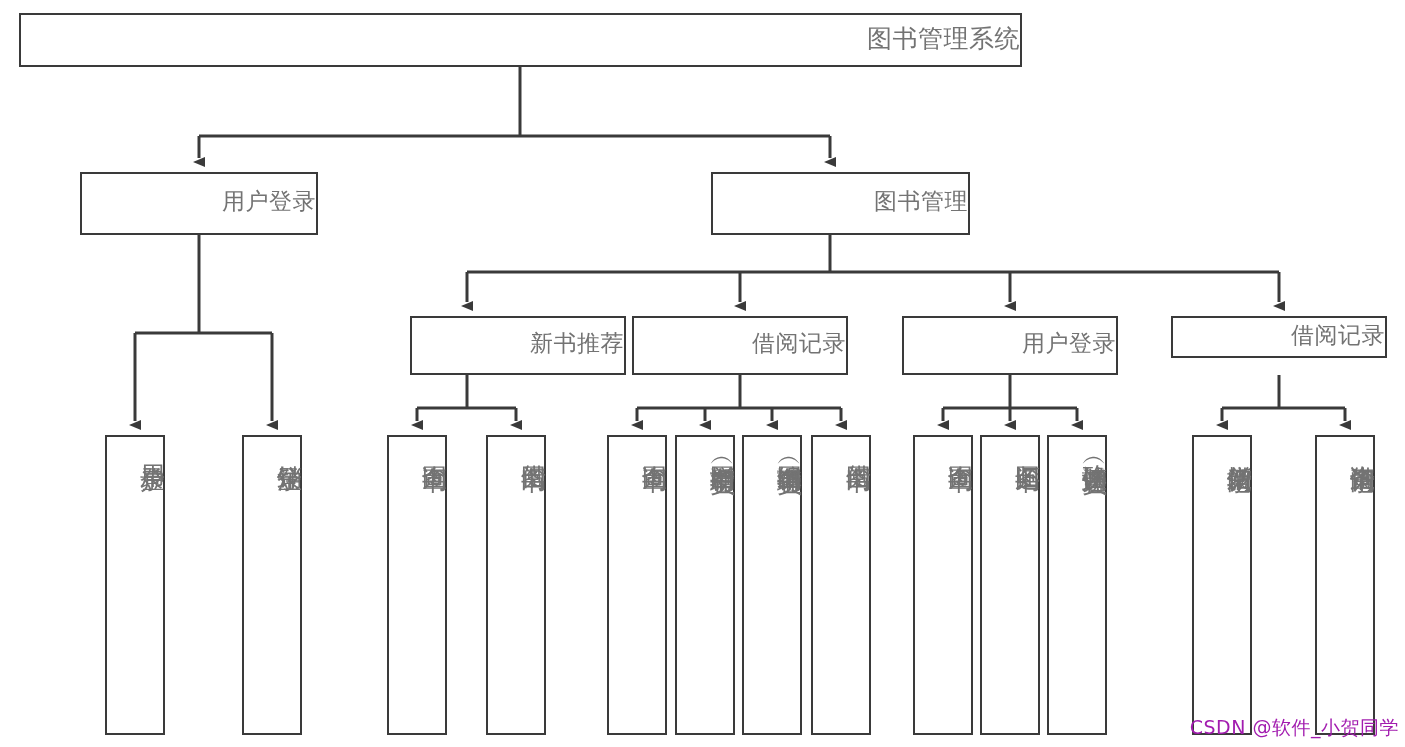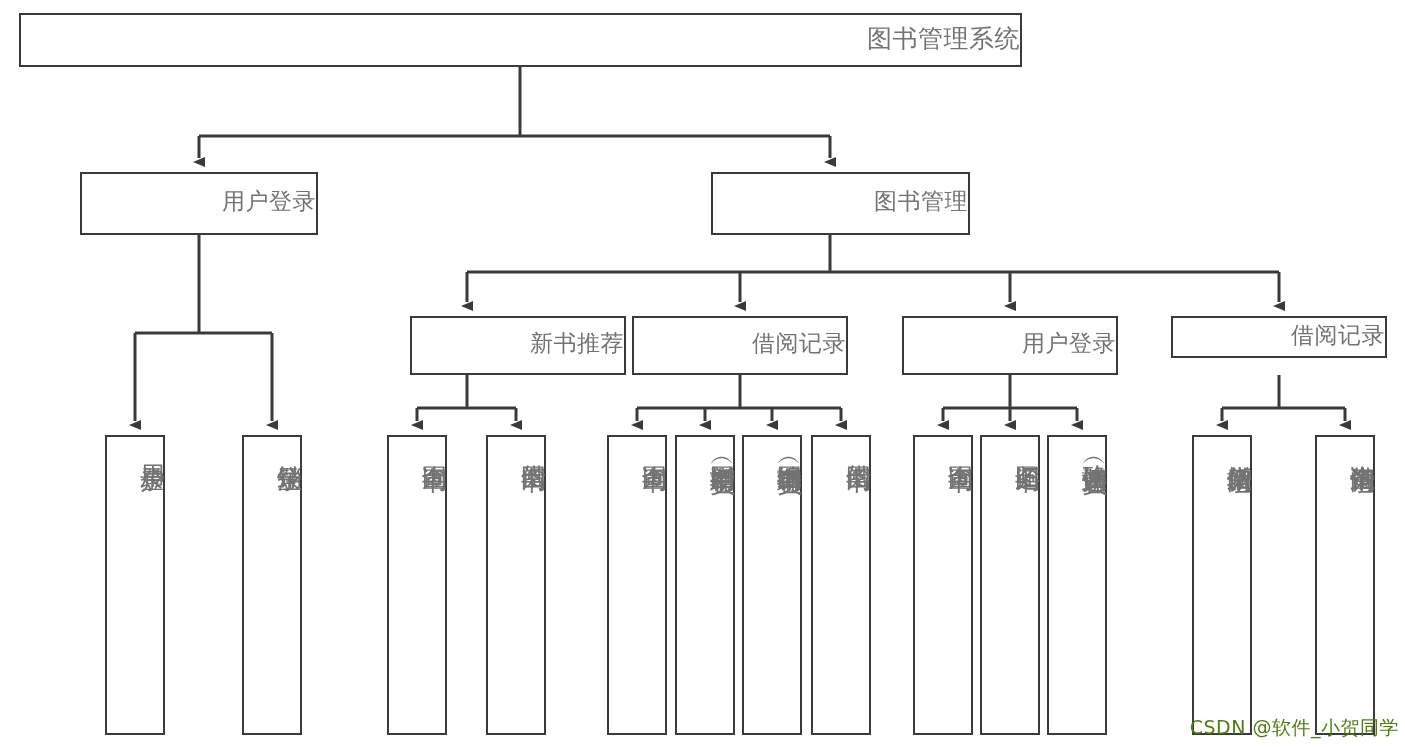--- a/index.html
+++ b/index.html
@@ -65,21 +65,21 @@
     top: 0;
     width: 1405px;
     height: 747px;
     pointer-events: none;
   }
   .watermark {
     position: absolute;
     right: 6px;
     bottom: 6px;
     font-size: 19px;
-    color: #4d7c0f;
+    color: #a21caf;
     letter-spacing: 0.5px;
     white-space: nowrap;
     font-family: "DejaVu Sans", "Liberation Sans", sans-serif;
   }
 </style>
 </head>
 <body>
 
 <div id="canvas">
 

